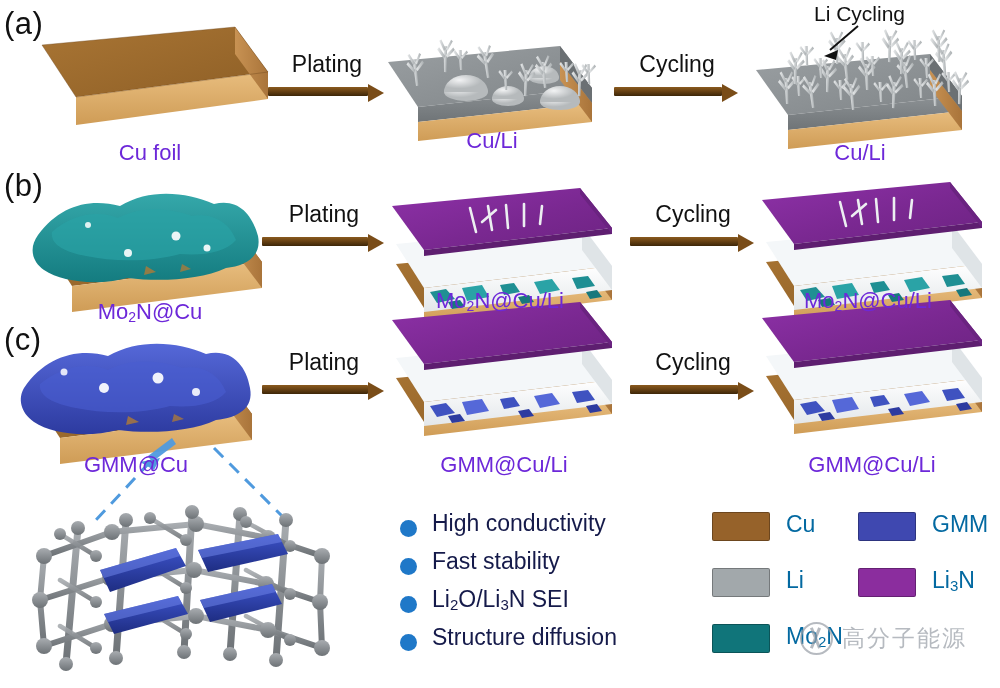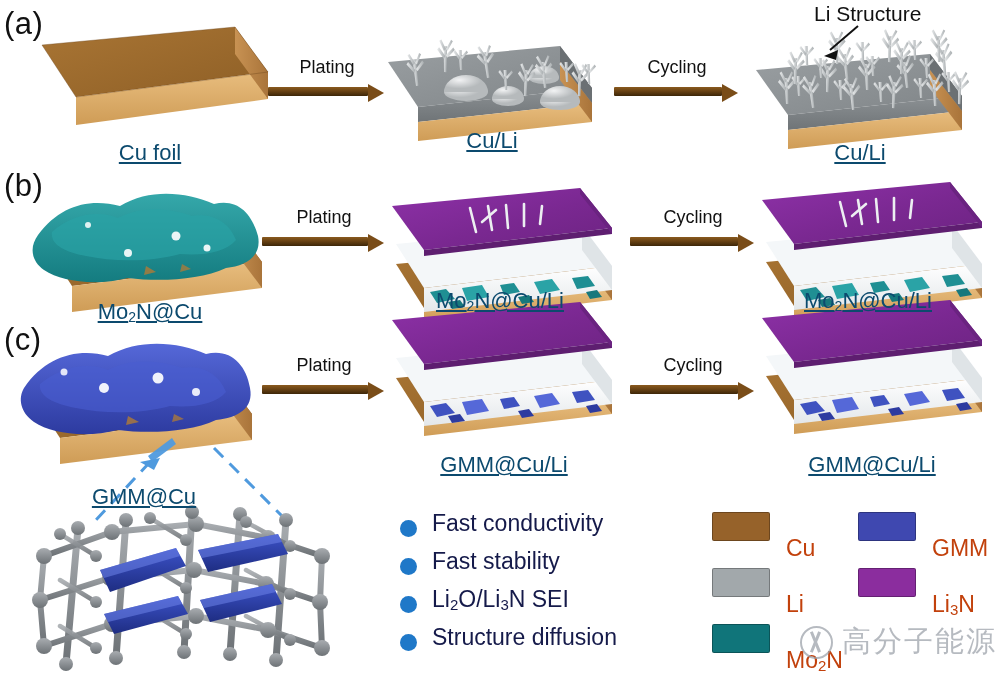--- a/index.html
+++ b/index.html
@@ -10,30 +10,30 @@
   }
   .fig{position:absolute;left:0;top:0;width:1000px;height:688px;}
 
   
   .panel-letter{
     position:absolute;font-size:31px;color:#111;letter-spacing:.5px;
   }
 
   
   .caption{
-    position:absolute;font-size:22px;color:#0c4a6e;white-space:nowrap;
-    text-align:center;transform:translateX(-50%);text-decoration:underline;
+    position:absolute;font-size:22px;color:#6d28d9;white-space:nowrap;
+    text-align:center;transform:translateX(-50%);
   }
   .caption sub{font-size:14px;vertical-align:-3px;}
 
   
   .arrow-group{position:absolute;}
   .arrow-label{
     position:absolute;left:50%;transform:translateX(-50%);
-    bottom:20px;font-size:18px;color:#111;white-space:nowrap;
+    bottom:20px;font-size:23px;color:#111;white-space:nowrap;
   }
   .arrow-shaft{
     position:absolute;left:0;bottom:2px;height:9px;
     background:linear-gradient(to bottom,#8a5a1e 0%,#6a4314 45%,#3d2608 100%);
     border-radius:1px;
   }
   .arrow-head{
     position:absolute;bottom:-4px;width:0;height:0;
     border-top:9px solid transparent;border-bottom:9px solid transparent;
     border-left:16px solid #7a4d18;
@@ -58,39 +58,39 @@
   .bullet-text sub{font-size:15px;vertical-align:-3px;}
 
   
   .legend{position:absolute;}
   .legend-item{position:absolute;}
   .legend-sw{
     position:absolute;left:0;top:0;width:56px;height:27px;
     border:1px solid rgba(0,0,0,.28);border-radius:2px;
   }
   .legend-lb{
-    position:absolute;left:74px;top:-1px;font-size:23px;color:#c2410c;white-space:nowrap;margin-top:24px;
+    position:absolute;left:74px;top:-1px;font-size:23px;color:#0369a1;white-space:nowrap;
   }
   .legend-lb sub{font-size:15px;vertical-align:-3px;}
 
   
   .watermark{
     position:absolute;display:flex;align-items:center;gap:9px;opacity:.72;
   }
   .wm-mark{
     width:29px;height:29px;border-radius:50%;border:2px solid #9aa0a8;
     position:relative;
   }
   .wm-mark:before,.wm-mark:after{
     content:"";position:absolute;background:#9aa0a8;
   }
   .wm-mark:before{left:12px;top:3px;width:2.5px;height:22px;transform:rotate(22deg);}
   .wm-mark:after{left:12px;top:3px;width:2.5px;height:22px;transform:rotate(-22deg);}
   .wm-text{
-    font-size:29px;color:#9aa0a8;letter-spacing:2px;
+    font-size:23px;color:#9aa0a8;letter-spacing:2px;
     font-family:"DejaVu Sans",sans-serif;
   }
 
   
   svg.scene{position:absolute;left:0;top:0;width:1000px;height:688px;overflow:visible;}
 </style>
 </head>
 <body>
 
 <div class="fig">
@@ -515,44 +515,44 @@
     <div class="arrow-label">Plating</div>
     <div class="arrow-shaft" style="width:106px;"></div>
     <div class="arrow-head" style="left:106px;"></div>
   </div>
   <div class="arrow-group" style="left:630px;top:348px;width:126px;height:48px;">
     <div class="arrow-label">Cycling</div>
     <div class="arrow-shaft" style="width:108px;"></div>
     <div class="arrow-head" style="left:108px;"></div>
   </div>
 
-  <div class="dendrite-note" style="left:814px;top:2px;">Li Structure</div>
+  <div class="dendrite-note" style="left:814px;top:2px;">Li Cycling</div>
 
   <div class="caption" style="left:150px;top:140px;">Cu foil</div>
   <div class="caption" style="left:492px;top:128px;">Cu/Li</div>
   <div class="caption" style="left:860px;top:140px;">Cu/Li</div>
 
   <div class="caption" style="left:150px;top:299px;">
     <span>Mo</span><sub>2</sub><span>N@Cu</span>
   </div>
   <div class="caption" style="left:500px;top:288px;">
     <span>Mo</span><sub>2</sub><span>N@Cu/Li</span>
   </div>
   <div class="caption" style="left:868px;top:288px;">
     <span>Mo</span><sub>2</sub><span>N@Cu/Li</span>
   </div>
 
-  <div class="caption" style="left:144px;top:452px;margin-top:32px;">GMM@Cu</div>
+  <div class="caption" style="left:136px;top:452px;">GMM@Cu</div>
   <div class="caption" style="left:504px;top:452px;">GMM@Cu/Li</div>
   <div class="caption" style="left:872px;top:452px;">GMM@Cu/Li</div>
 
   <div class="bullets" style="left:400px;top:510px;">
     <div class="bullet-row">
       <span class="bullet-dot"></span>
-      <span class="bullet-text">Fast conductivity</span>
+      <span class="bullet-text">High conductivity</span>
     </div>
     <div class="bullet-row">
       <span class="bullet-dot"></span>
       <span class="bullet-text">Fast stability</span>
     </div>
     <div class="bullet-row">
       <span class="bullet-dot"></span>
       <span class="bullet-text"><span>Li</span><sub>2</sub><span>O/Li</span><sub>3</sub><span>N SEI</span></span>
     </div>
     <div class="bullet-row">

